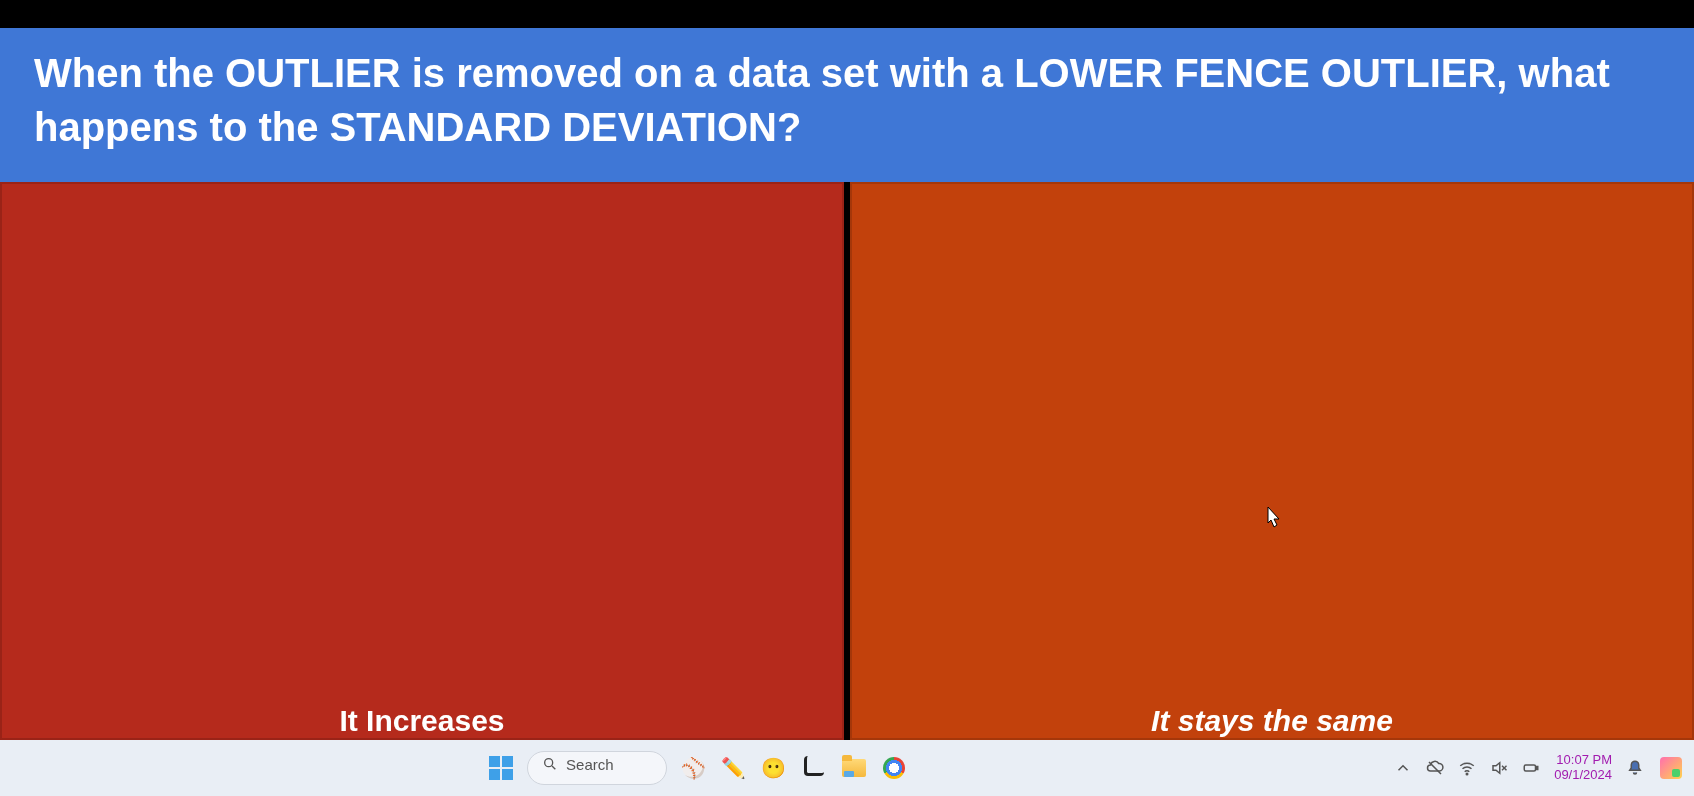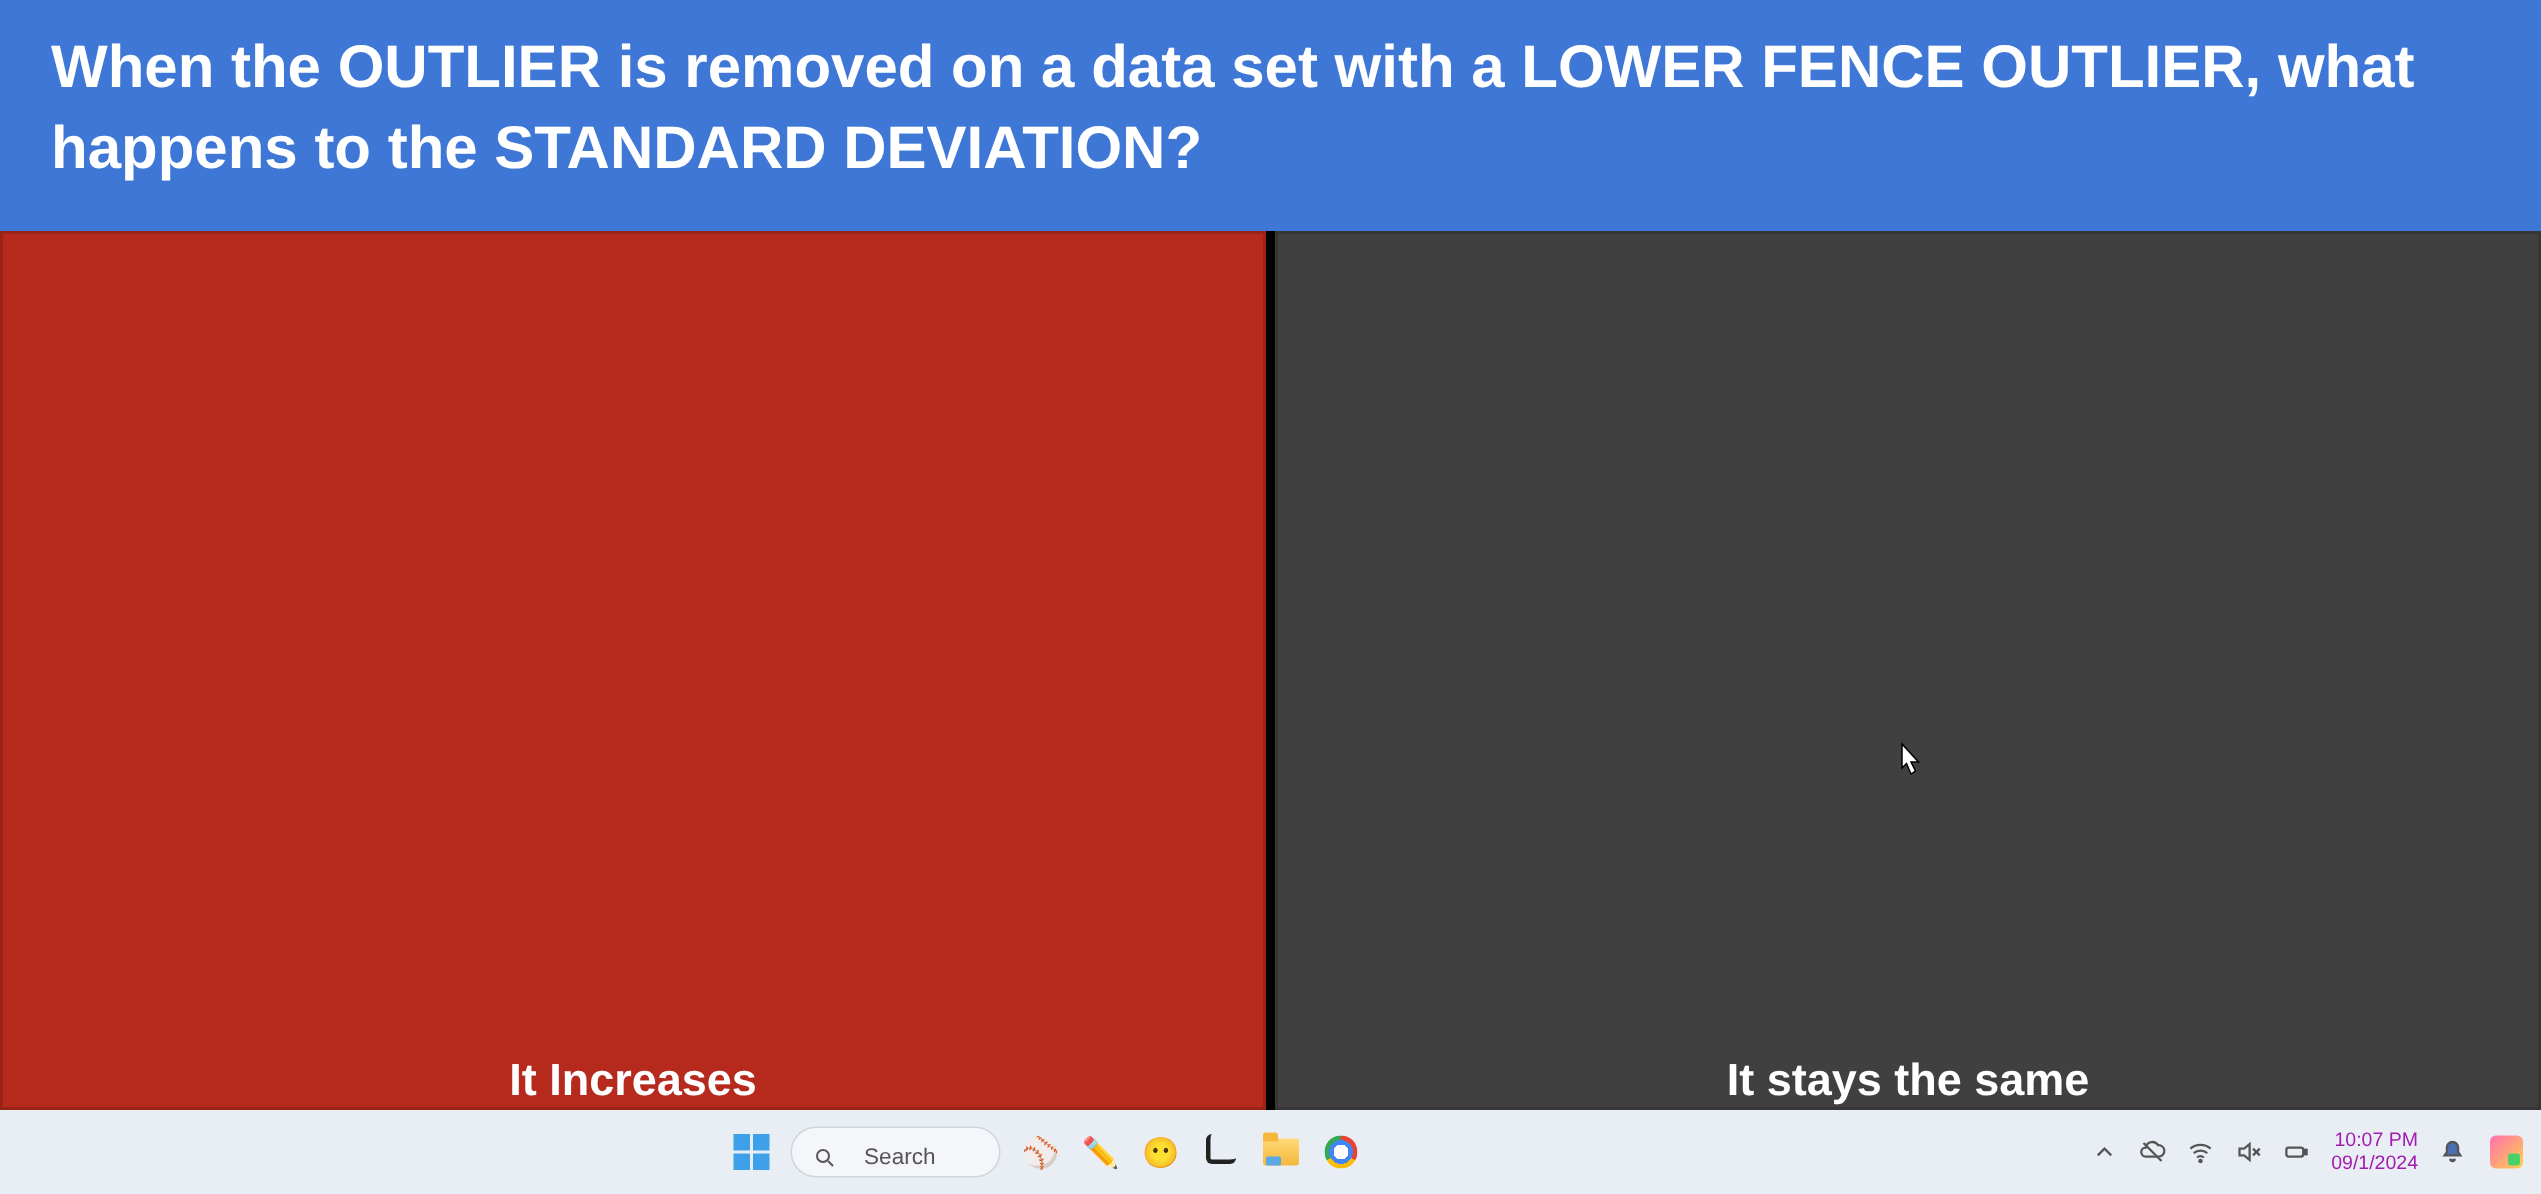--- a/index.html
+++ b/index.html
@@ -1,19 +1,19 @@
 <!DOCTYPE html>
 <html><head>
 <meta charset="utf-8">
 <style>
   * { margin: 0; padding: 0; box-sizing: border-box; }
   html, body { width: 100%; height: 100%; font-family: Arial, Helvetica, sans-serif; overflow: hidden; }
   body { display: flex; flex-direction: column; background: #000; }
 
-  .quiz-area { flex: 1; display: flex; flex-direction: column; }
+  .quiz-area { flex: 1; display: flex; flex-direction: column; margin-top: 28px; }
 
   .question-bar {
     background: #3f77d6;
     color: #fff;
     padding: 18px 34px 28px 34px;
     font-size: 40px;
     font-weight: 700;
     line-height: 1.35;
   }
 
@@ -29,21 +29,21 @@
     align-items: flex-end;
     justify-content: center;
     color: #fff;
     font-size: 30px;
     font-weight: 700;
     cursor: pointer;
     position: relative;
     border: 2px solid rgba(0,0,0,0.15);
   }
   .answer.red    { background: #b52a1c; }
-  .answer.orange { background: #404040; }
+  .answer.orange { background: #c2410c; font-style: italic; }
   .answer.green  { background: #28a428; }
 
   .cursor-icon {
     position: absolute;
     left: 50%;
     top: 58%;
     transform: translate(-50%, 0);
     font-size: 24px;
     pointer-events: none;
   }
@@ -79,22 +79,22 @@
     gap: 2px;
   }
   .start-icon span { display:block; width:100%; height:100%; }
   .start-icon span:nth-child(1){background:#3ea0e8;}
   .start-icon span:nth-child(2){background:#3ea0e8;}
   .start-icon span:nth-child(3){background:#3ea0e8;}
   .start-icon span:nth-child(4){background:#3ea0e8;}
 
   .search-box {
     display: flex;
-    align-items: flex-end;
-    gap: 18px;
+    align-items: flex-start;
+    gap: 8px;
     background: #f4f6fa;
     border: 1px solid #d0d5dd;
     border-radius: 18px;
     padding: 4px 14px;
     height: 34px;
     min-width: 140px;
   }
   .search-box svg { width: 16px; height: 16px; stroke:#555; }
   .search-box .placeholder { color:#555; font-size: 15px; }
 

